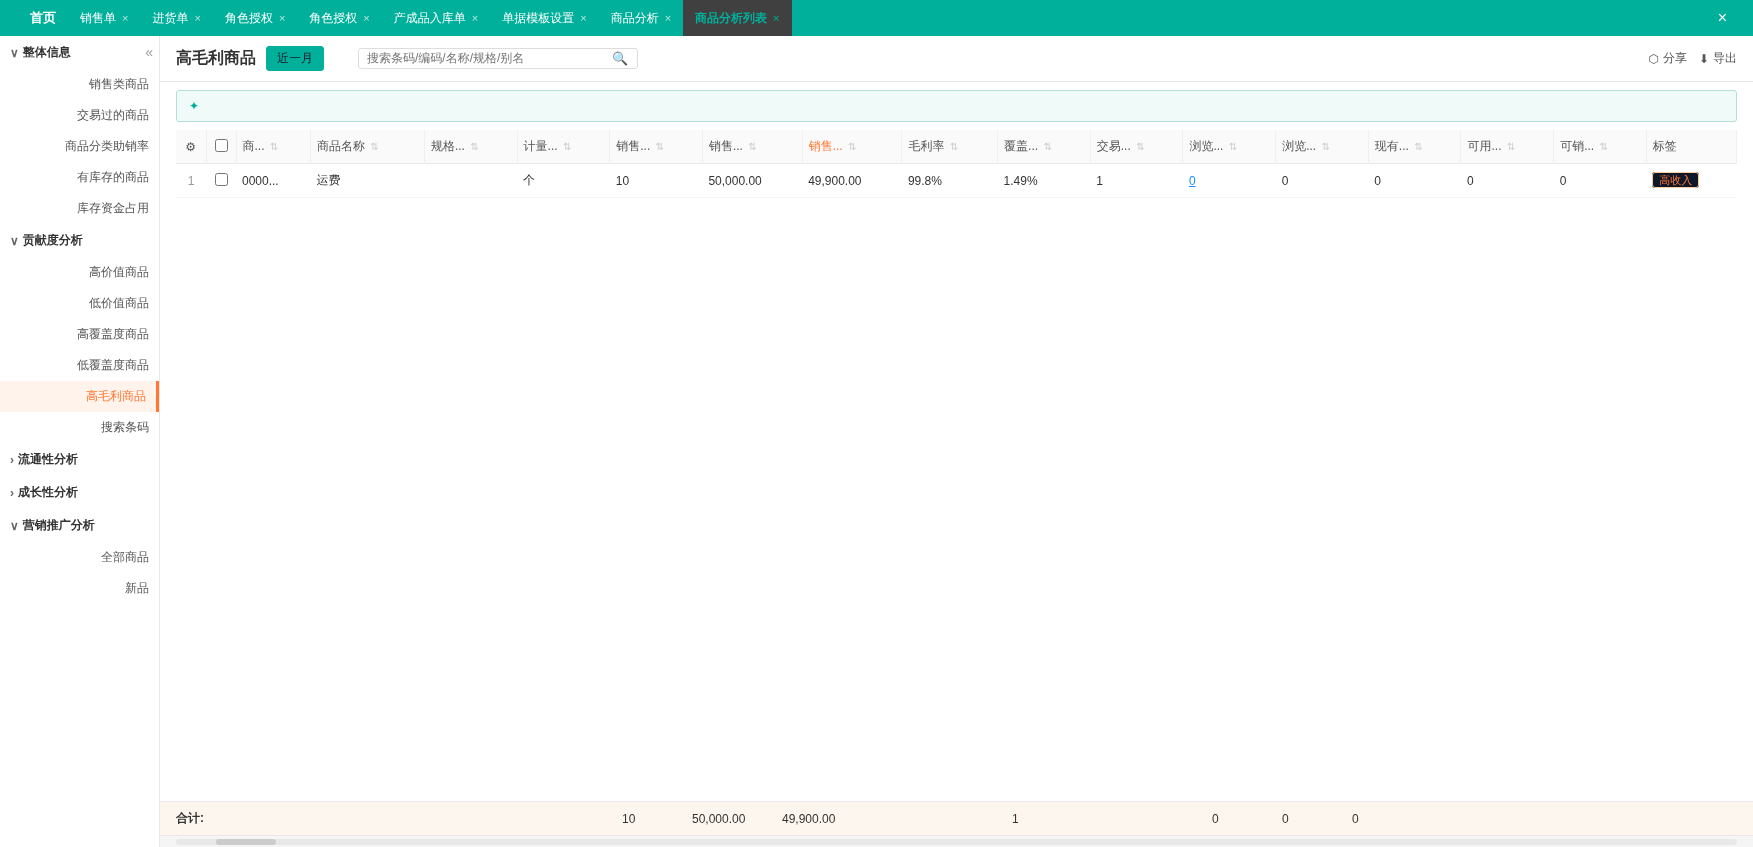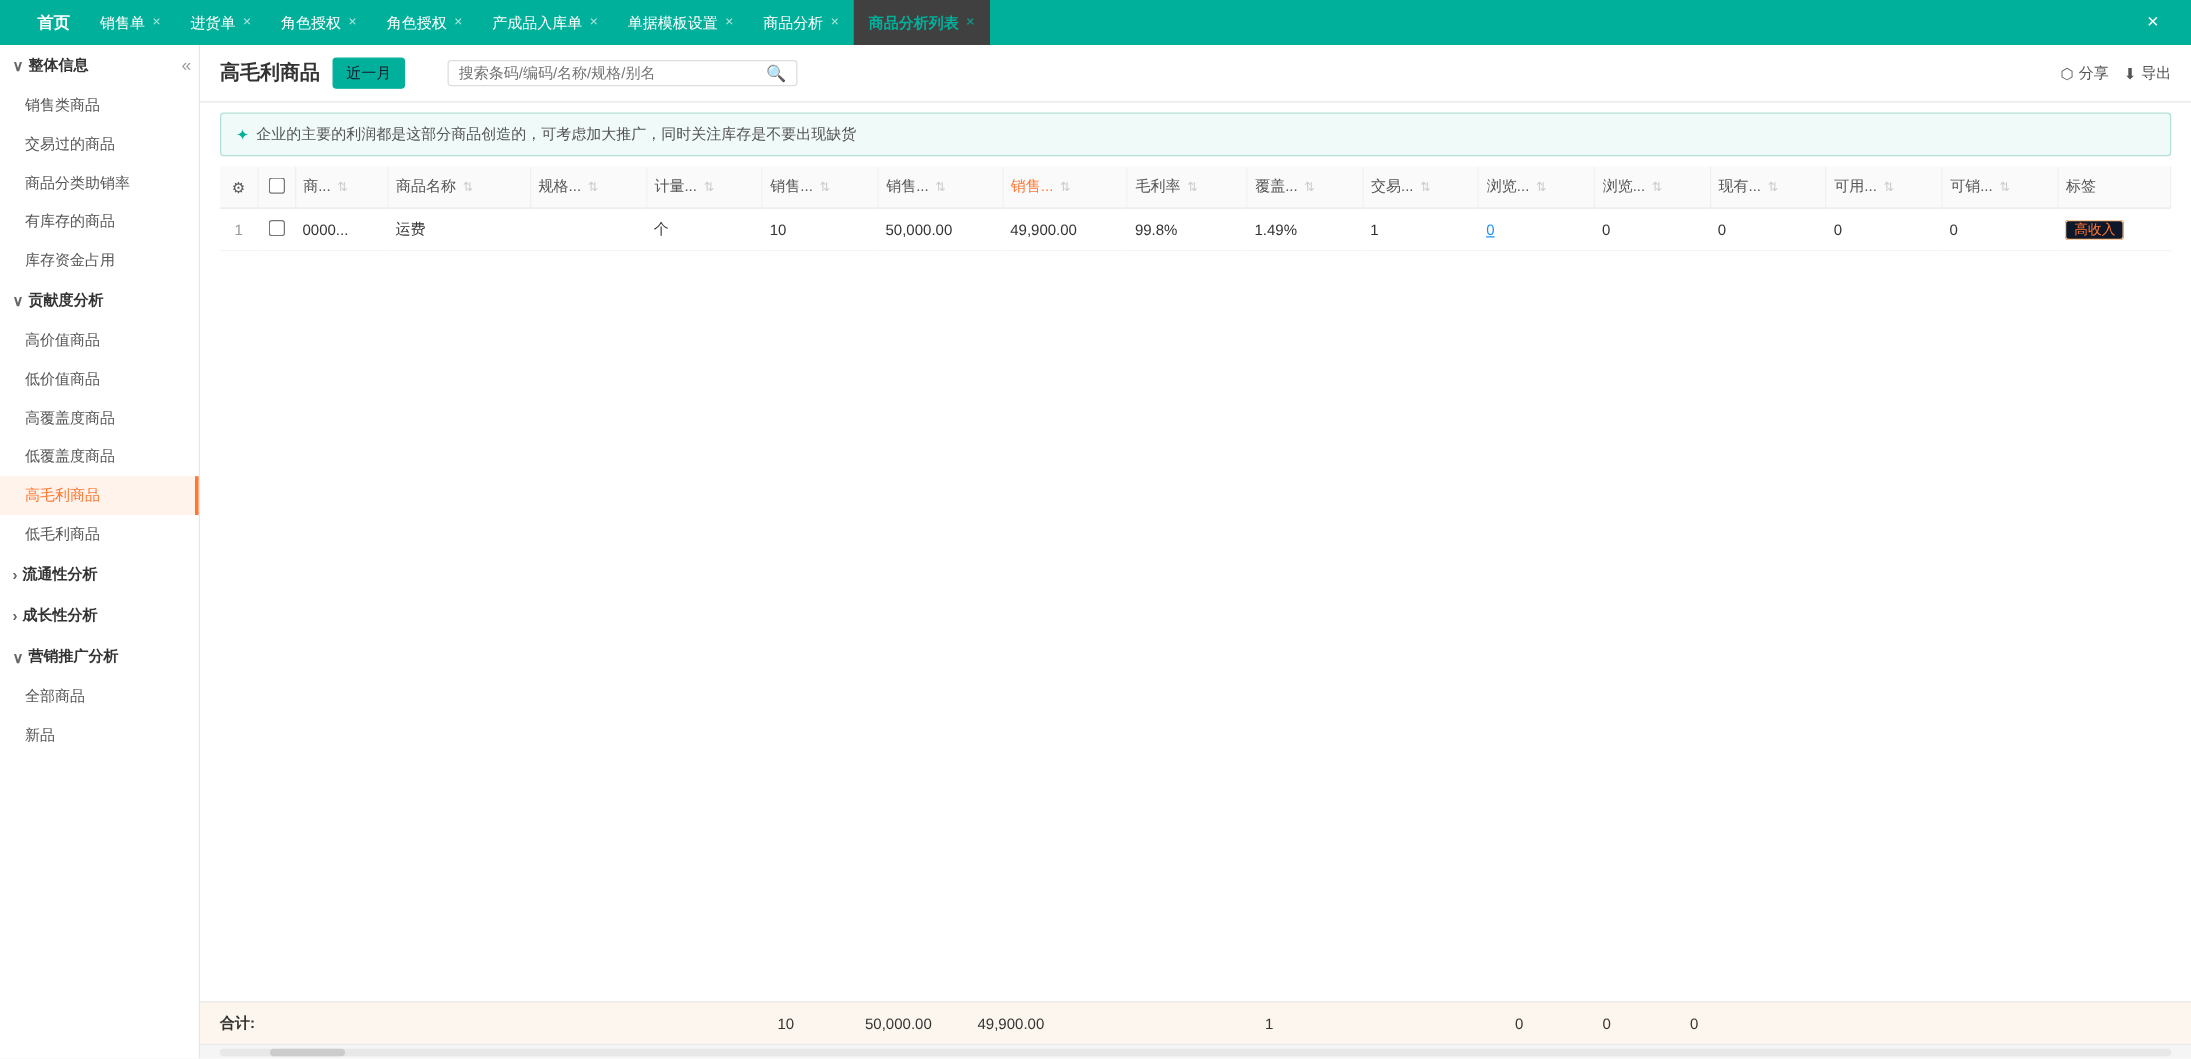--- a/index.html
+++ b/index.html
@@ -75,20 +75,21 @@
       color: #333;
       cursor: pointer;
       font-size: 12px;
     }
     .sidebar-group-header .arrow { margin-right: 4px; color: #666; }
     .sidebar-item {
       padding: 7px 10px 7px 20px;
       color: #555;
       cursor: pointer;
       font-size: 12px;
+      text-align: right;
     }
     .sidebar-item.active {
       background: #fff3ec;
       color: #ff7733;
       border-right: 3px solid #ff7733;
     }
 
     
     .content-area {
       flex: 1;
@@ -315,21 +316,21 @@
 
     <div class="sidebar-group-header">
       <span class="arrow">∨</span>
       <span>贡献度分析</span>
     </div>
     <div class="sidebar-item">高价值商品</div>
     <div class="sidebar-item">低价值商品</div>
     <div class="sidebar-item">高覆盖度商品</div>
     <div class="sidebar-item">低覆盖度商品</div>
     <div class="sidebar-item active">高毛利商品</div>
-    <div class="sidebar-item">低毛利商品</div>
+    <div class="sidebar-item">搜索条码</div>
 
     <div class="sidebar-group-header">
       <span class="arrow">›</span>
       <span>流通性分析</span>
     </div>
 
     <div class="sidebar-group-header">
       <span class="arrow">›</span>
       <span>成长性分析</span>
     </div>
@@ -358,21 +359,20 @@
         </div>
         <div class="action-btn">
           <span>⬇</span>
           <span>导出</span>
         </div>
       </div>
     </div>
 
     <div class="info-banner">
       <span class="info-icon">✦</span>
-      <span>企业的主要的利润都是这部分商品创造的，可考虑加大推广，同时关注库存是不要出现缺货</span>
     </div>
 
     <div class="table-container">
       <table>
         <thead>
           <tr>
             <th style="width:30px;text-align:center;">
               <span>⚙</span>
             </th>
             <th style="width:30px;text-align:center;">

